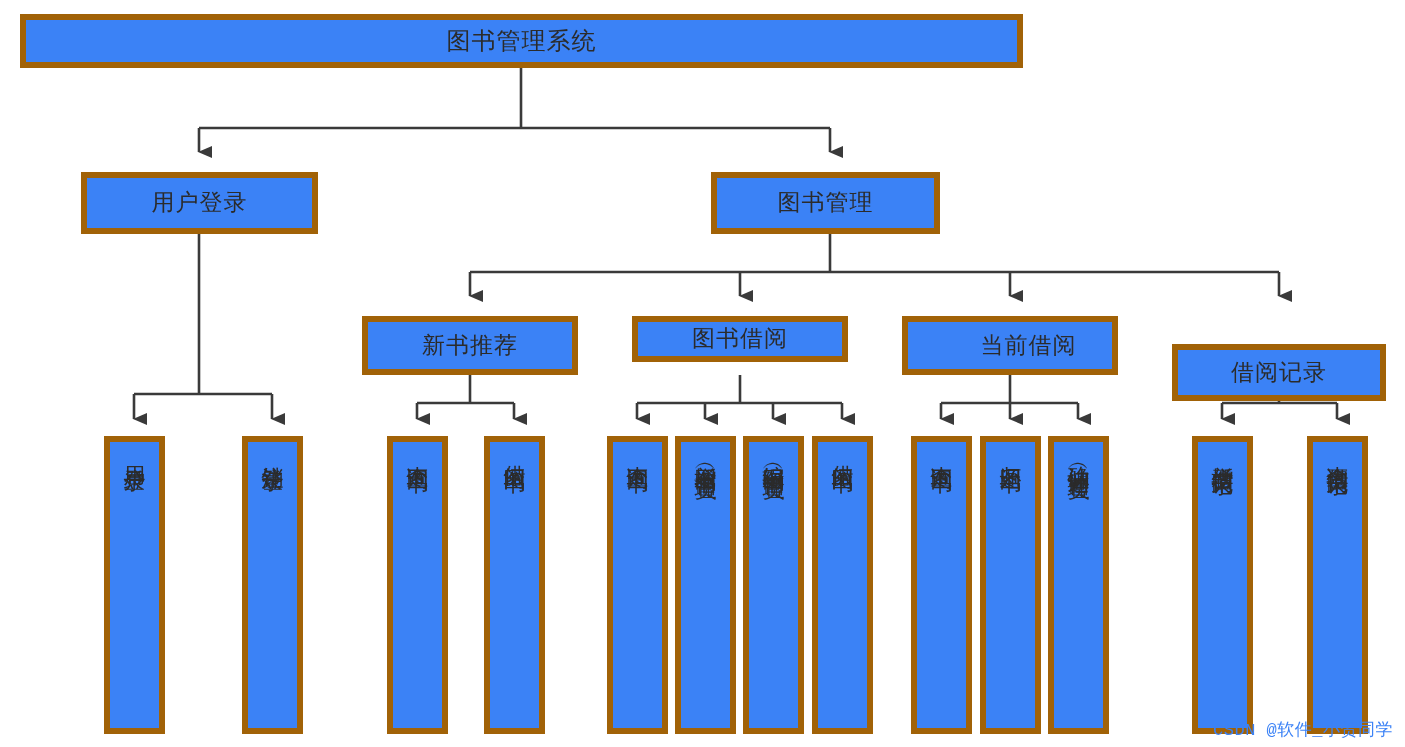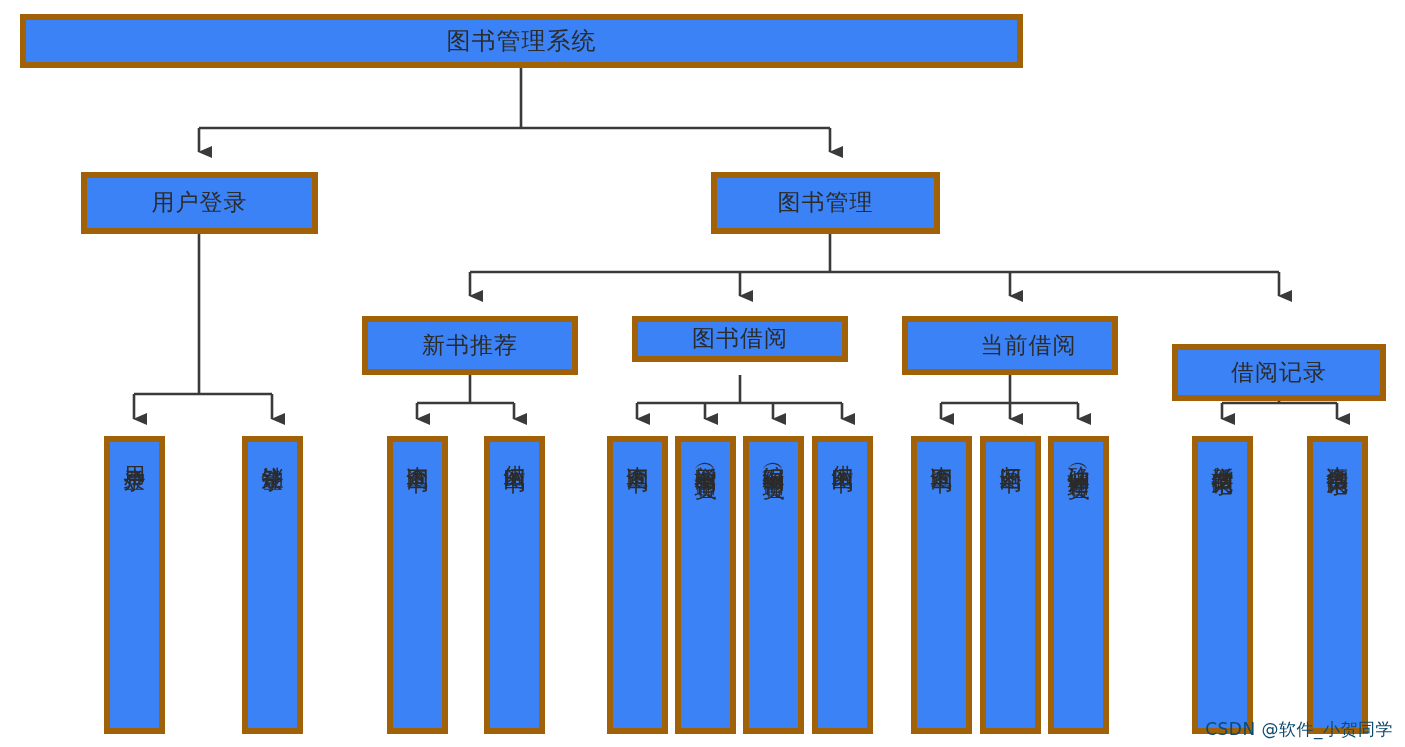--- a/index.html
+++ b/index.html
@@ -60,24 +60,25 @@
     letter-spacing: 2px;
   }
   .node.root .node-label {
     font-size: 24px;
   }
   .watermark {
     position: absolute;
     right: 12px;
     bottom: 6px;
     font-size: 17px;
-    color: #0c4a6e;
+    color: #3b82f6;
     letter-spacing: 0.5px;
     z-index: 5;
     white-space: nowrap;
+    font-family: Liberation Mono, monospace;
   }
 </style>
 </head>
 <body>
 
 <div id="canvas">
 
   <svg id="edges" viewBox="0 0 1405 747" xmlns="http://www.w3.org/2000/svg">
     <defs>
       <marker id="arrow" viewBox="0 0 12 14" refX="6" refY="13" markerWidth="12" markerHeight="14" orient="auto-start-reverse" markerUnits="userSpaceOnUse">

